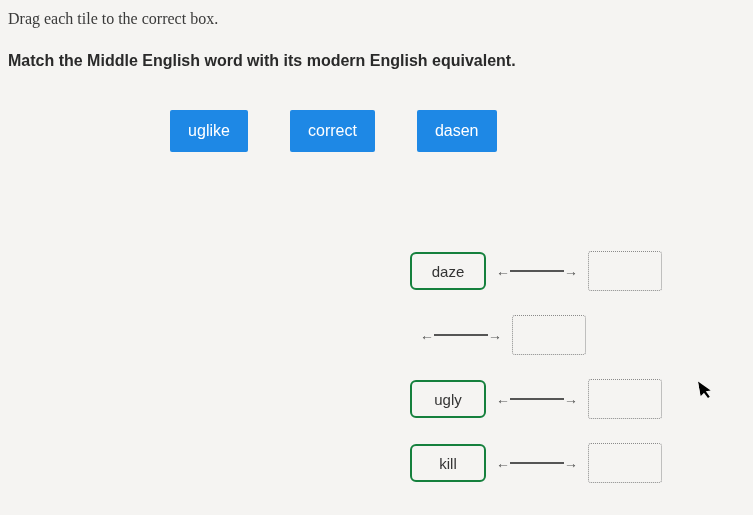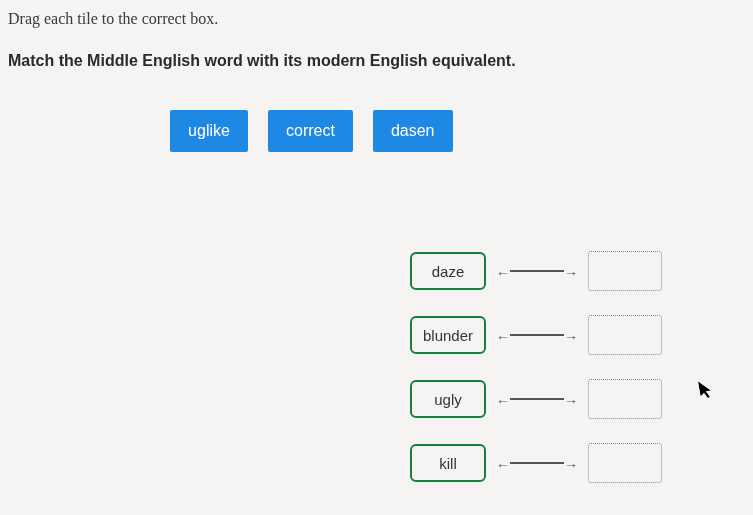--- a/index.html
+++ b/index.html
@@ -19,21 +19,21 @@
       font-family: Liberation Serif, serif;
     }
     .question {
       padding: 18px 8px 10px 8px;
       font-size: 16px;
       color: #2a2a2a;
       font-weight: bold;
     }
     .tiles-row {
       display: flex;
-      gap: 20px;
+      gap: 42px;
       padding: 30px 0 0 170px;
     }
     .tile {
       background: #1e88e5;
       color: #fff;
       padding: 12px 18px;
       font-size: 16px;
       border-radius: 2px;
       cursor: grab;
       min-width: 78px;
@@ -116,21 +116,20 @@
   <div class="match-row">
     <div class="label-box">daze</div>
     <div class="arrow">
       <span class="arrow-left">←</span>
         <span class="arrow-line"></span>
         <span class="arrow-right">→</span>
     </div>
     <div class="drop-box"></div>
   </div>
   <div class="match-row">
-    <div class="label-box">blunder</div>
     <div class="arrow">
       <span class="arrow-left">←</span>
         <span class="arrow-line"></span>
         <span class="arrow-right">→</span>
     </div>
     <div class="drop-box"></div>
   </div>
   <div class="match-row">
     <div class="label-box">ugly</div>
     <div class="arrow">

